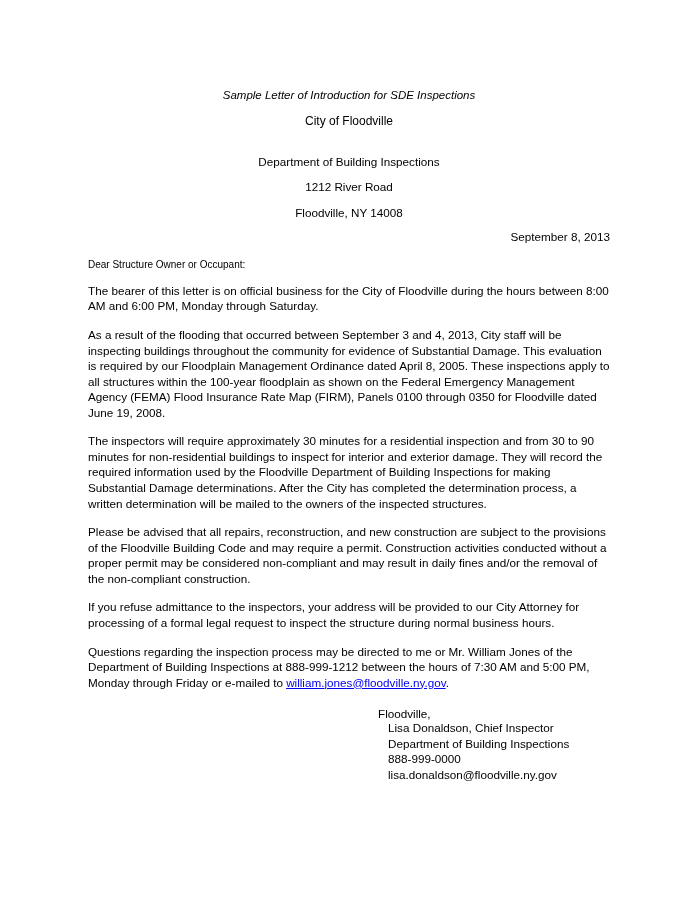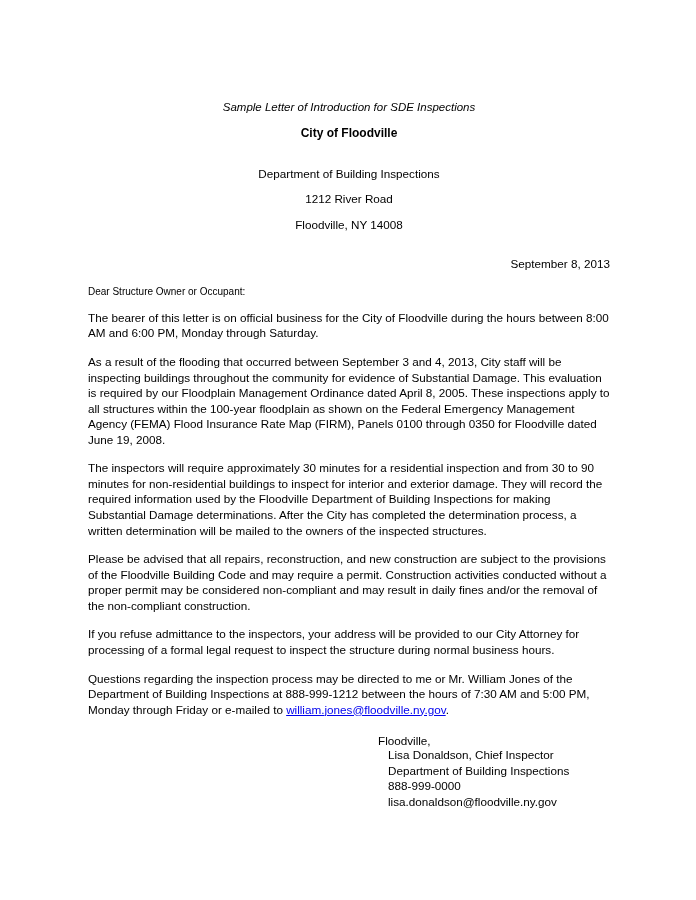--- a/index.html
+++ b/index.html
@@ -18,54 +18,54 @@
     position: relative;
     width: 696px;
     height: 900px;
     background: #ffffff;
     overflow: hidden;
   }
   
   .content {
     position: absolute;
     left: 88px;
-    top: 12px;
+    top: 0;
     width: 522px;
   }
   .title-italic {
     text-align: center;
     font-style: italic;
     font-size: 11.5px;
     line-height: 1.35;
     margin-top: 88px;
   }
   .title-bold {
     text-align: center;
-    font-weight: bold;
+    font-weight: normal;
     font-size: 12px;
     line-height: 1.35;
     margin-top: 9px;
   }
   .org-block {
     text-align: center;
     font-size: 11.7px;
     line-height: 1.0;
     margin-top: 24px;
   }
   .org-block .org-line {
     margin-top: 0;
     padding: 3px 0;
   }
   .org-block .org-line + .org-line {
     margin-top: 8px;
   }
   .date-line {
     text-align: right;
     font-size: 11.7px;
-    margin-top: 23px;
+    margin-top: 8px;
   }
   .salutation {
     font-size: 10px;
     margin-top: 16px;
   }
   p.body-par {
     font-size: 11.7px;
     line-height: 1.33;
     margin: 13px 0 0 0;
     text-align: left;

